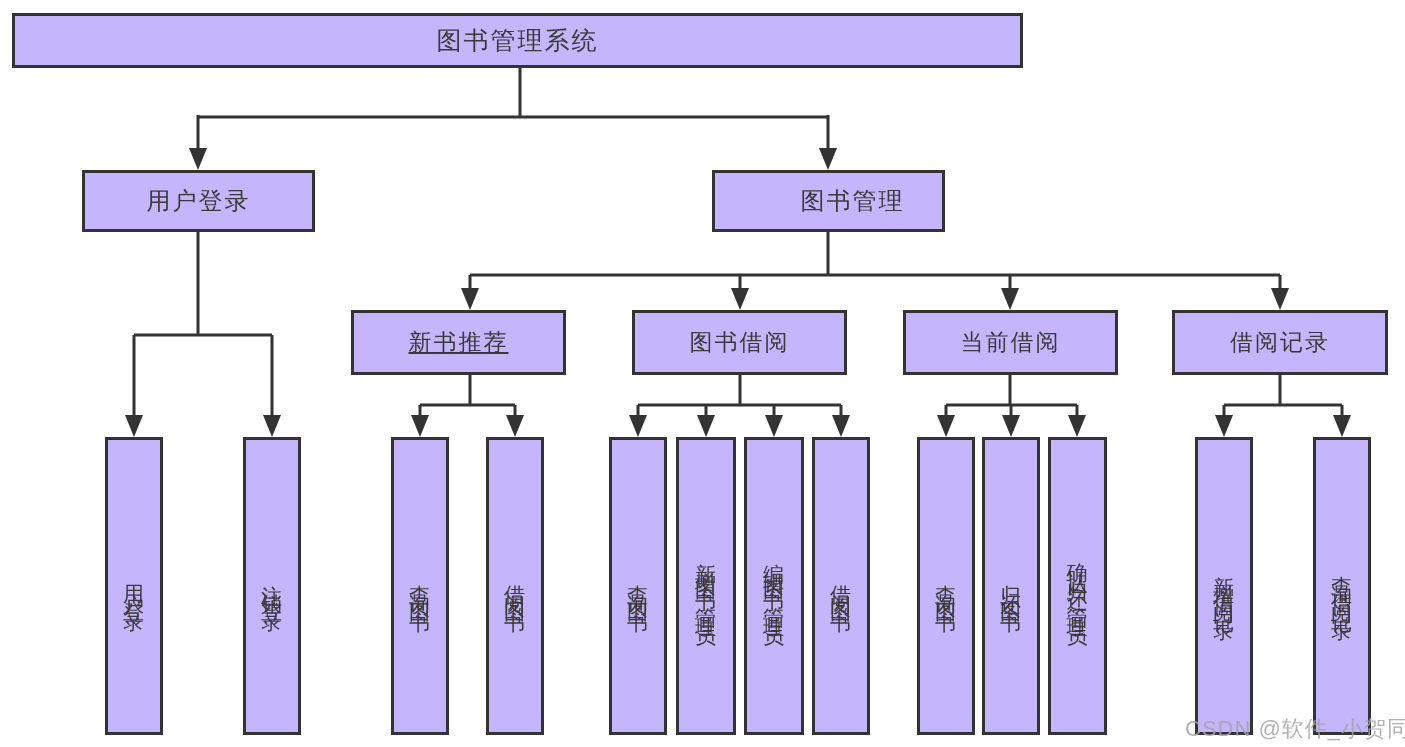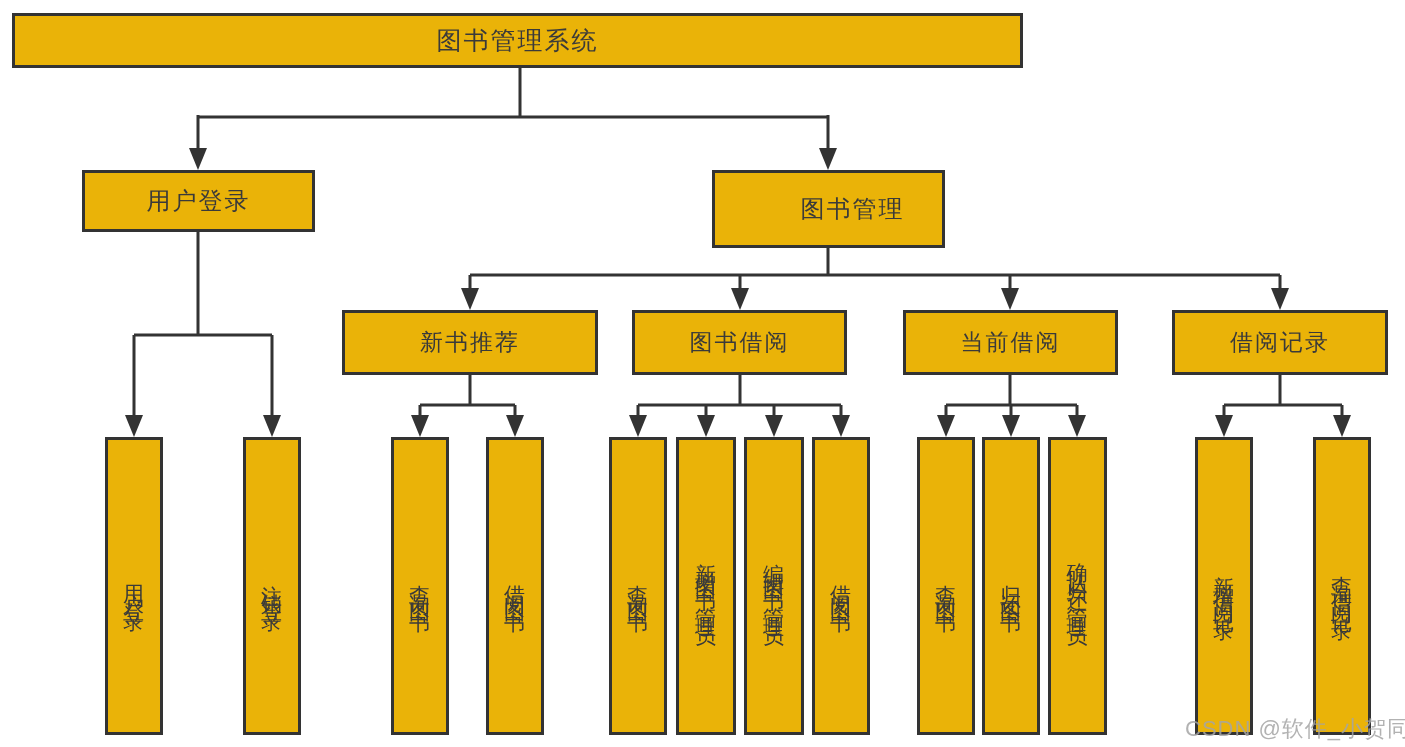--- a/index.html
+++ b/index.html
@@ -14,21 +14,21 @@
   .connectors {
     position: absolute;
     left: 0; top: 0;
     width: 1405px; height: 747px;
   }
   .ln { stroke: #333333; stroke-width: 3; fill: none; }
   .ah { fill: #333333; stroke: none; }
   .box {
     position: absolute;
     box-sizing: border-box;
-    background: #eab308;
+    background: #c4b5fd;
     border: 3px solid #333333;
     display: flex;
     align-items: center;
     justify-content: center;
     color: #3a3a3a;
   }
   .hlabel { line-height: 1; letter-spacing: 2px; white-space: nowrap; }
   .h1 .hlabel { font-size: 25px; }
   .h2 .hlabel { font-size: 24px; }
   .h3 .hlabel { font-size: 23px; }
@@ -92,25 +92,25 @@
     <polygon class="ah" points="1333,415 1351,415 1342,437"></polygon>
   </svg>
 
   <div class="box h1" style="left:12px; top:13px; width:1011px; height:55px;">
     <span class="hlabel">图书管理系统</span>
   </div>
 
   <div class="box h2" style="left:82px; top:170px; width:233px; height:62px;">
     <span class="hlabel">用户登录</span>
   </div>
-  <div class="box h2" style="left:712px; top:170px; width:233px; height:78px;padding-left:48px;">
+  <div class="box h2" style="left:712px; top:170px; width:233px; height:62px;padding-left:48px;">
     <span class="hlabel">图书管理</span>
   </div>
 
-  <div class="box h3" style="left:342px; top:310px; width:256px; height:65px;">
+  <div class="box h3" style="left:351px; top:310px; width:215px; height:65px;text-decoration:underline;">
     <span class="hlabel">新书推荐</span>
   </div>
   <div class="box h3" style="left:903px; top:310px; width:215px; height:65px;">
     <span class="hlabel">当前借阅</span>
   </div>
   <div class="box h3" style="left:632px; top:310px; width:215px; height:65px;">
     <span class="hlabel">图书借阅</span>
   </div>
   <div class="box h3" style="left:1172px; top:310px; width:216px; height:65px;">
     <span class="hlabel">借阅记录</span>

